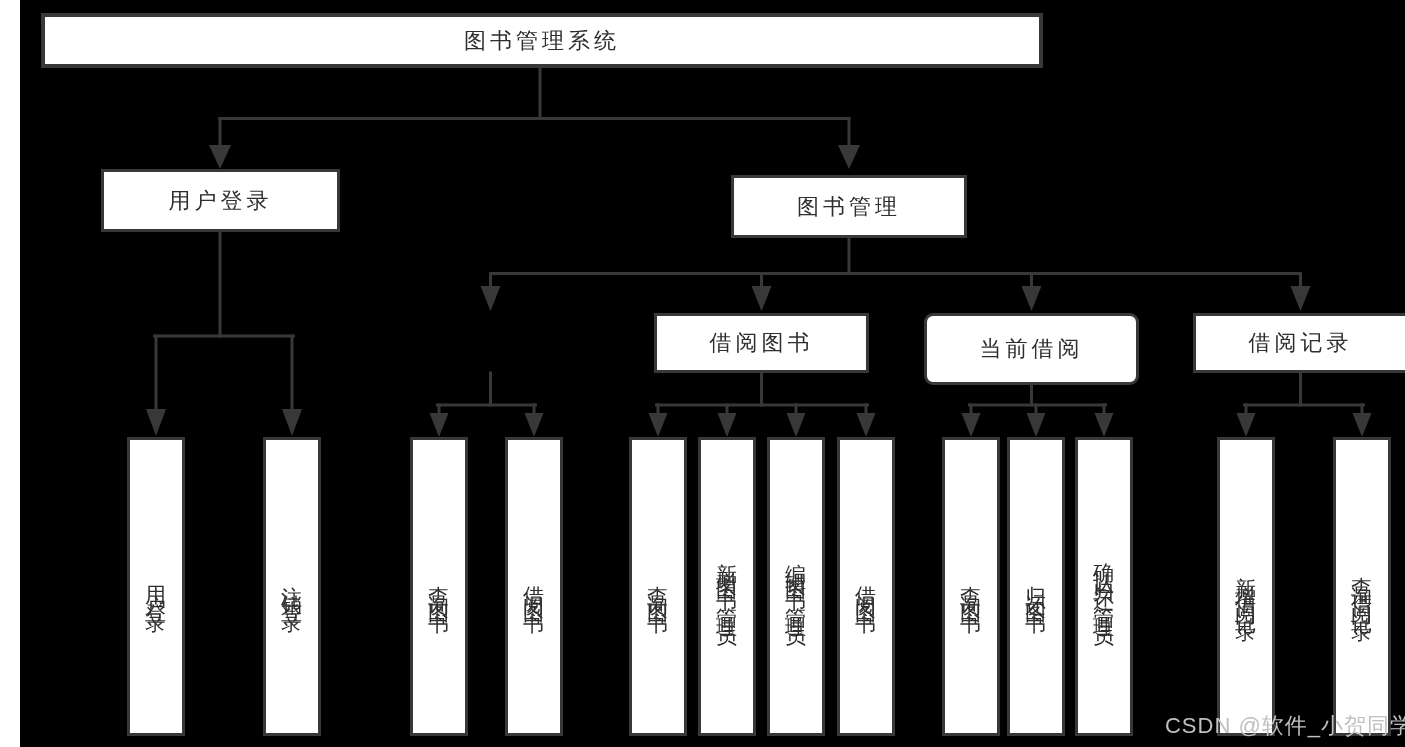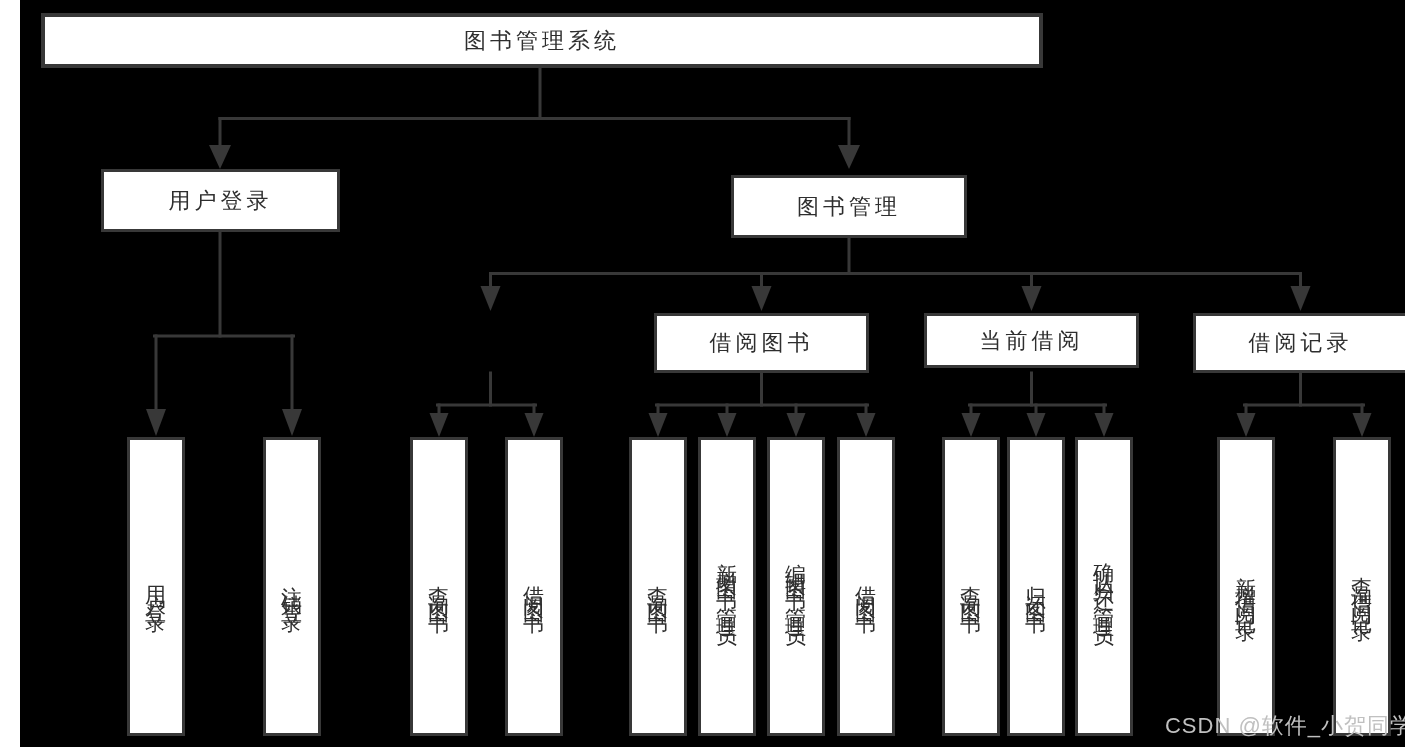--- a/index.html
+++ b/index.html
@@ -114,21 +114,21 @@
   <div class="box" style="left:81px;top:169px;width:239px;height:63px;">
     <span>用户登录</span>
   </div>
   <div class="box" style="left:711px;top:175px;width:236px;height:63px;">
     <span>图书管理</span>
   </div>
 
   <div class="box" style="left:634px;top:313px;width:215px;height:60px;">
     <span>借阅图书</span>
   </div>
-  <div class="box" style="left:904px;top:313px;width:215px;height:55px;">
+  <div class="box" style="left:904px;top:313px;width:215px;height:72px;border-radius:9px;">
     <span>当前借阅</span>
   </div>
   <div class="box" style="left:1173px;top:313px;width:215px;height:60px;">
     <span>借阅记录</span>
   </div>
 
   <div class="box vbox" style="left:107px;top:437px;width:58px;height:299px;">
     <span>用户登录</span>
   </div>
   <div class="box vbox" style="left:243px;top:437px;width:58px;height:299px;">

